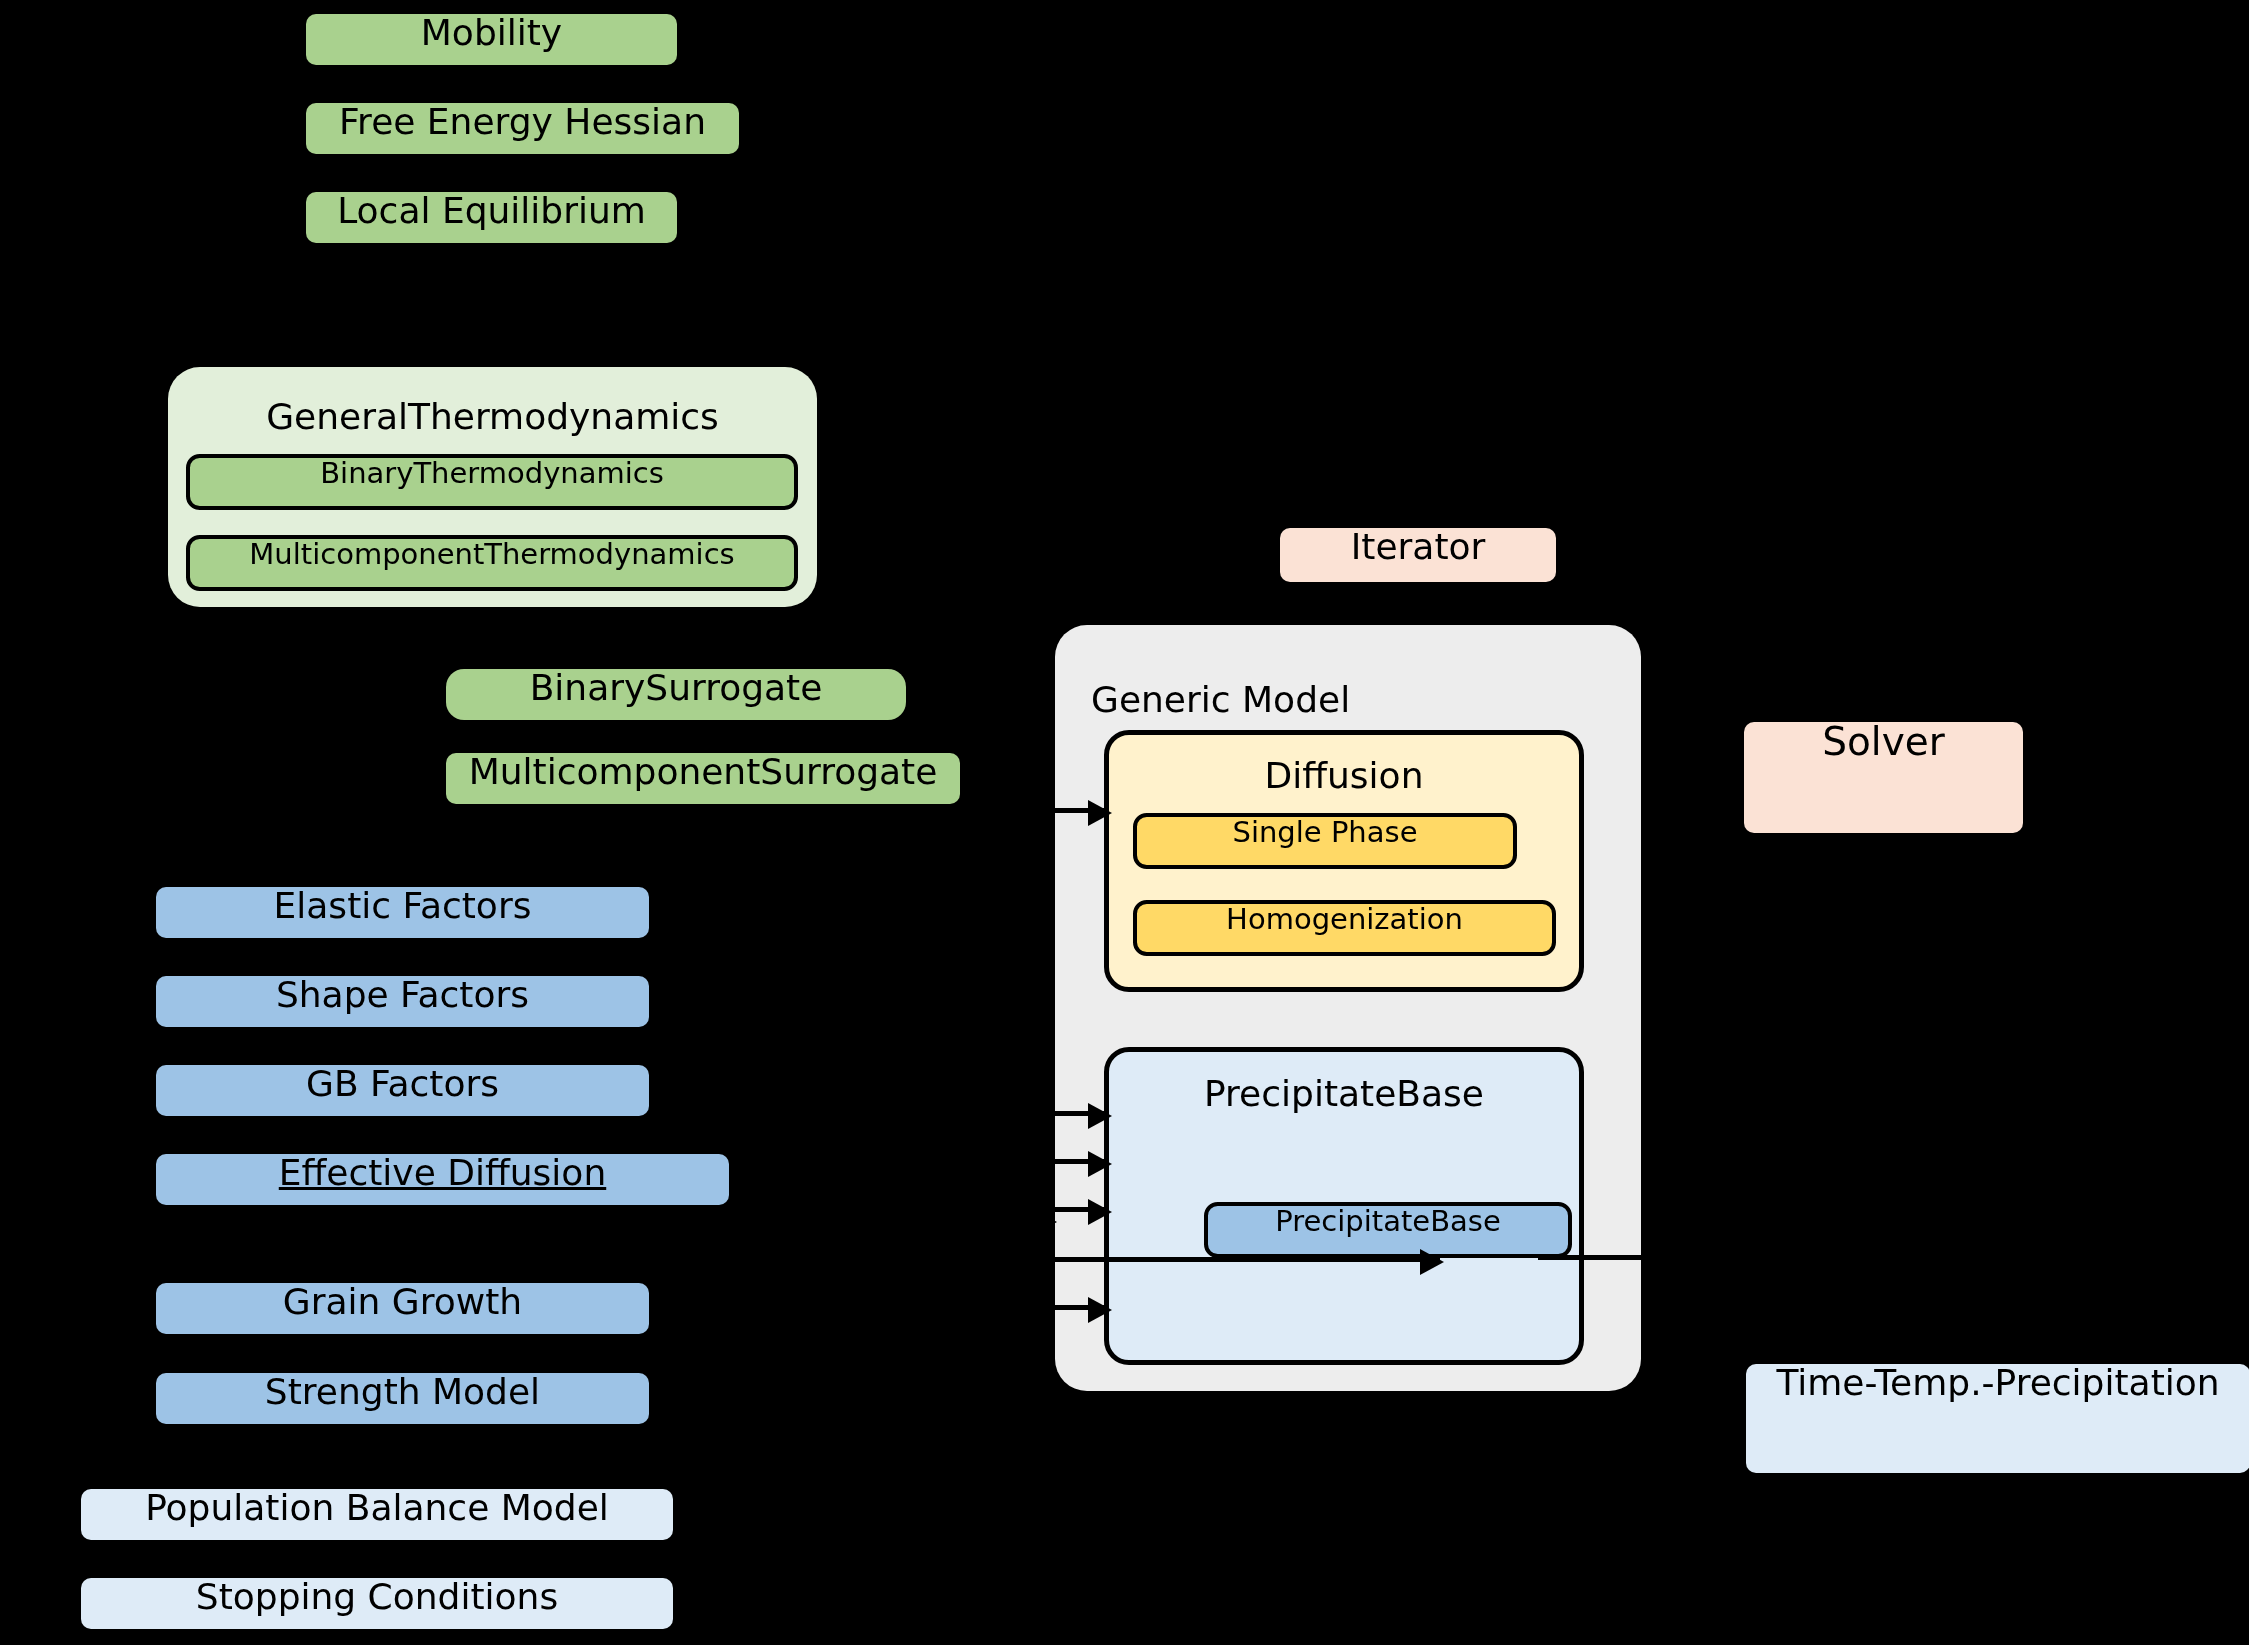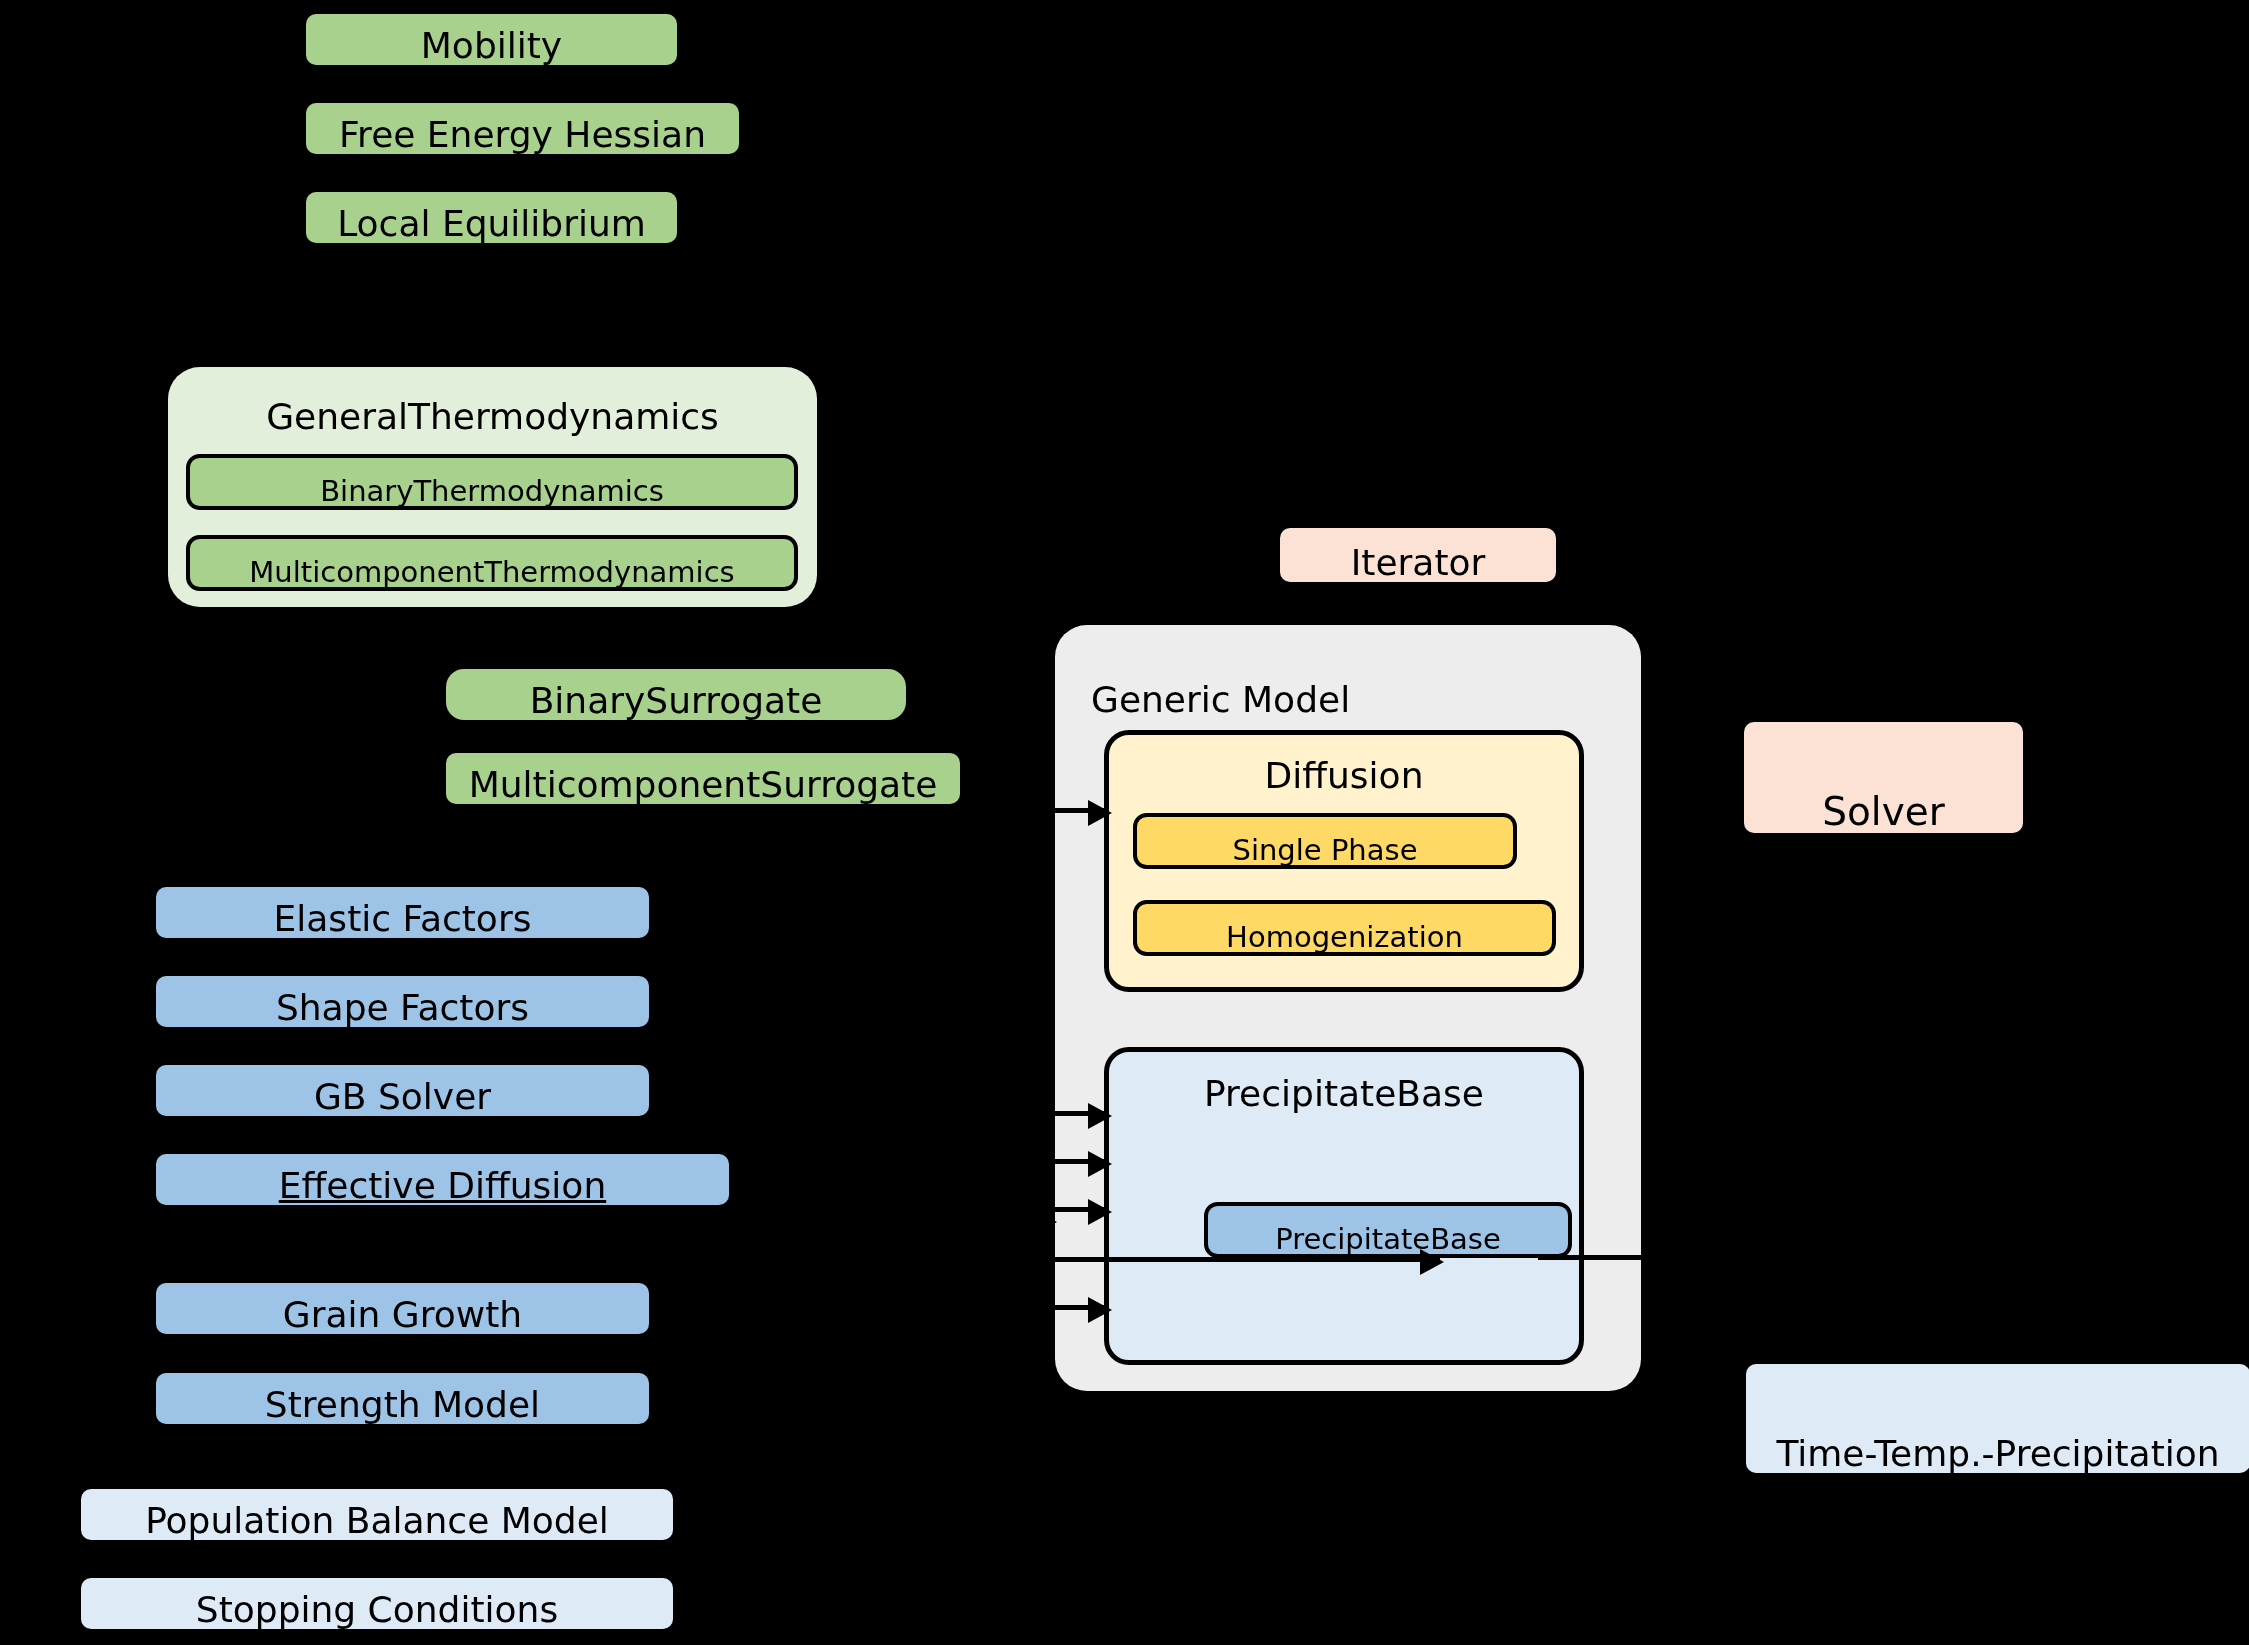--- a/index.html
+++ b/index.html
@@ -12,21 +12,21 @@
     width: 2250px;
     height: 1645px;
     background: #000000;
     font-family: "DejaVu Sans", "Liberation Sans", sans-serif;
     overflow: hidden;
   }
   .node {
     position: absolute;
     box-sizing: border-box;
     display: flex;
-    align-items: flex-end;
+    align-items: flex-start;
     justify-content: center;
     color: #000000;
     text-align: center;
     line-height: 1.05;
     white-space: nowrap;
   }
   
   .pill {
     border-radius: 10px;
     font-size: 36px;
@@ -138,21 +138,21 @@
 
   <div class="node pill blue" style="left:156px; top:887px; width:493px; height:51px;">
     <span>Elastic Factors</span>
   </div>
 
   <div class="node pill blue" style="left:156px; top:976px; width:493px; height:51px;">
     <span>Shape Factors</span>
   </div>
 
   <div class="node pill blue" style="left:156px; top:1065px; width:493px; height:51px;">
-    <span>GB Solver</span>
+    <span>GB Factors</span>
   </div>
 
   <div class="node pill blue" style="left:156px; top:1154px; width:573px; height:51px;text-decoration:underline;">
     <span>Effective Diffusion</span>
   </div>
 
   <div class="node pill blue" style="left:156px; top:1283px; width:493px; height:51px;">
     <span>Grain Growth</span>
   </div>
 

